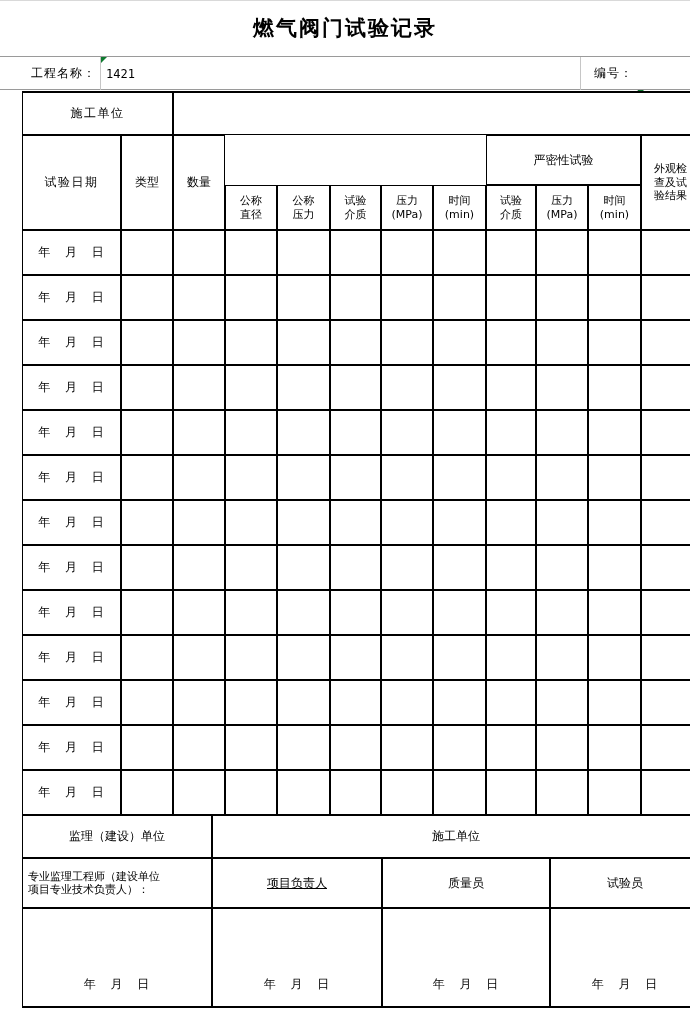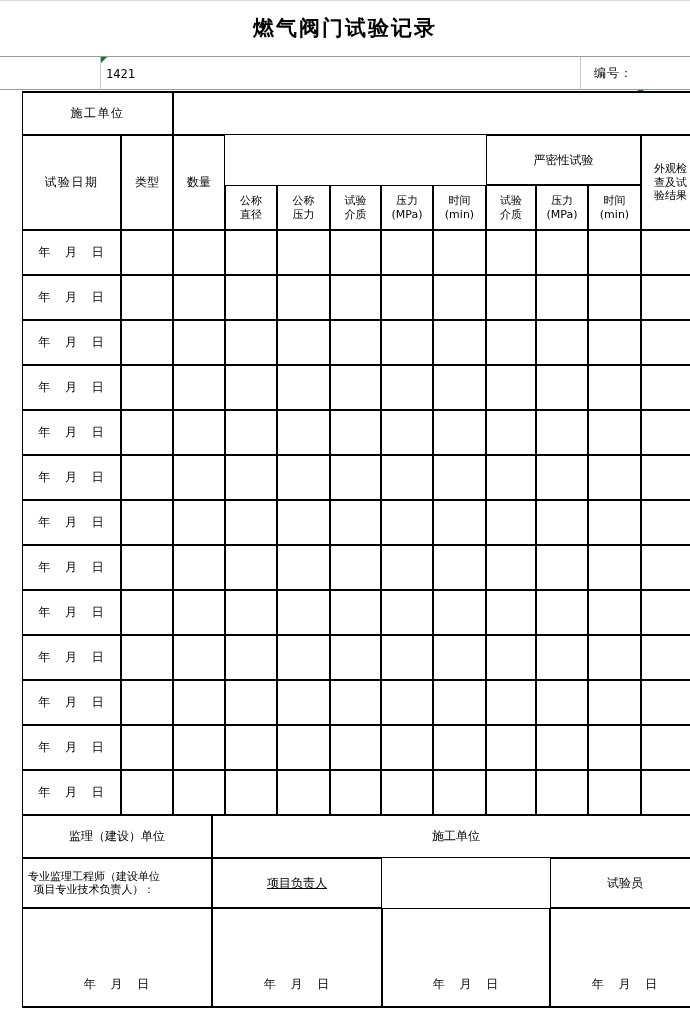--- a/index.html
+++ b/index.html
@@ -111,37 +111,38 @@
   .cell.b { border-bottom: 1px solid #000000; }
   .cell.thick-top { border-top: 2px solid #000000; }
   .cell.thick-bottom { border-bottom: 2px solid #000000; }
   .cell.notop { border-top: none; }
 
   .cell .txt { display: block; white-space: pre-line; }
   .sz11 { font-size: 11px; }
   .tracked { letter-spacing: 1.5px; }
   .date-cell { justify-content: center; letter-spacing: 1px; }
   .date-cell .txt { word-spacing: 9px; }
-  .left-pad { justify-content: flex-start; padding-left: 6px; text-align: center; }
+  .left-pad { justify-content: flex-start; padding-left: 6px; text-align: left; }
   .sig-line {
     position: absolute;
     background: #e2e2e2;
     height: 1px;
   }
 </style>
 </head>
 <body>
 
 <div class="page">
 
   <div class="title-band">
     <div class="title-text">燃气阀门试验记录</div>
   </div>
 
   <div class="meta-band">
+    <div class="meta-cell meta-label" style="left:6px; width:94px;">工程名称：</div>
     <div class="meta-cell meta-value wide" style="left:100px; width:481px;">
       <span class="corner-flag"></span>
       <span>1421</span>
     </div>
     <div class="meta-cell meta-label" style="left:581px; width:56px;">编号：</div>
     <div class="meta-cell meta-value" style="left:637px; width:47px;">
       <span class="corner-flag"></span>
       <span>001</span>
     </div>
   </div>
@@ -715,20 +716,23 @@
       <span class="txt">施工单位</span>
     </div>
 
     <div class="cell r b left-pad" style="left:6px; top:858px; width:190px; height:50px; padding-left:5px;">
       <span class="txt sz11">专业监理工程师（建设单位
 项目专业技术负责人）：</span>
     </div>
     <div class="cell r b" style="left:196px; top:858px; width:170px; height:50px;text-decoration:underline;">
       <span class="txt">项目负责人</span>
     </div>
+    <div class="cell r b" style="left:366px; top:858px; width:168px; height:50px;">
+      <span class="txt">质量员</span>
+    </div>
     <div class="cell r b" style="left:534px; top:858px; width:150px; height:50px;">
       <span class="txt">试验员</span>
     </div>
 
     <div class="cell r" style="left:6px; top:908px; width:190px; height:54px;">
       <span class="txt"></span>
     </div>
     <div class="cell r" style="left:196px; top:908px; width:170px; height:54px;">
       <span class="txt"></span>
     </div>

